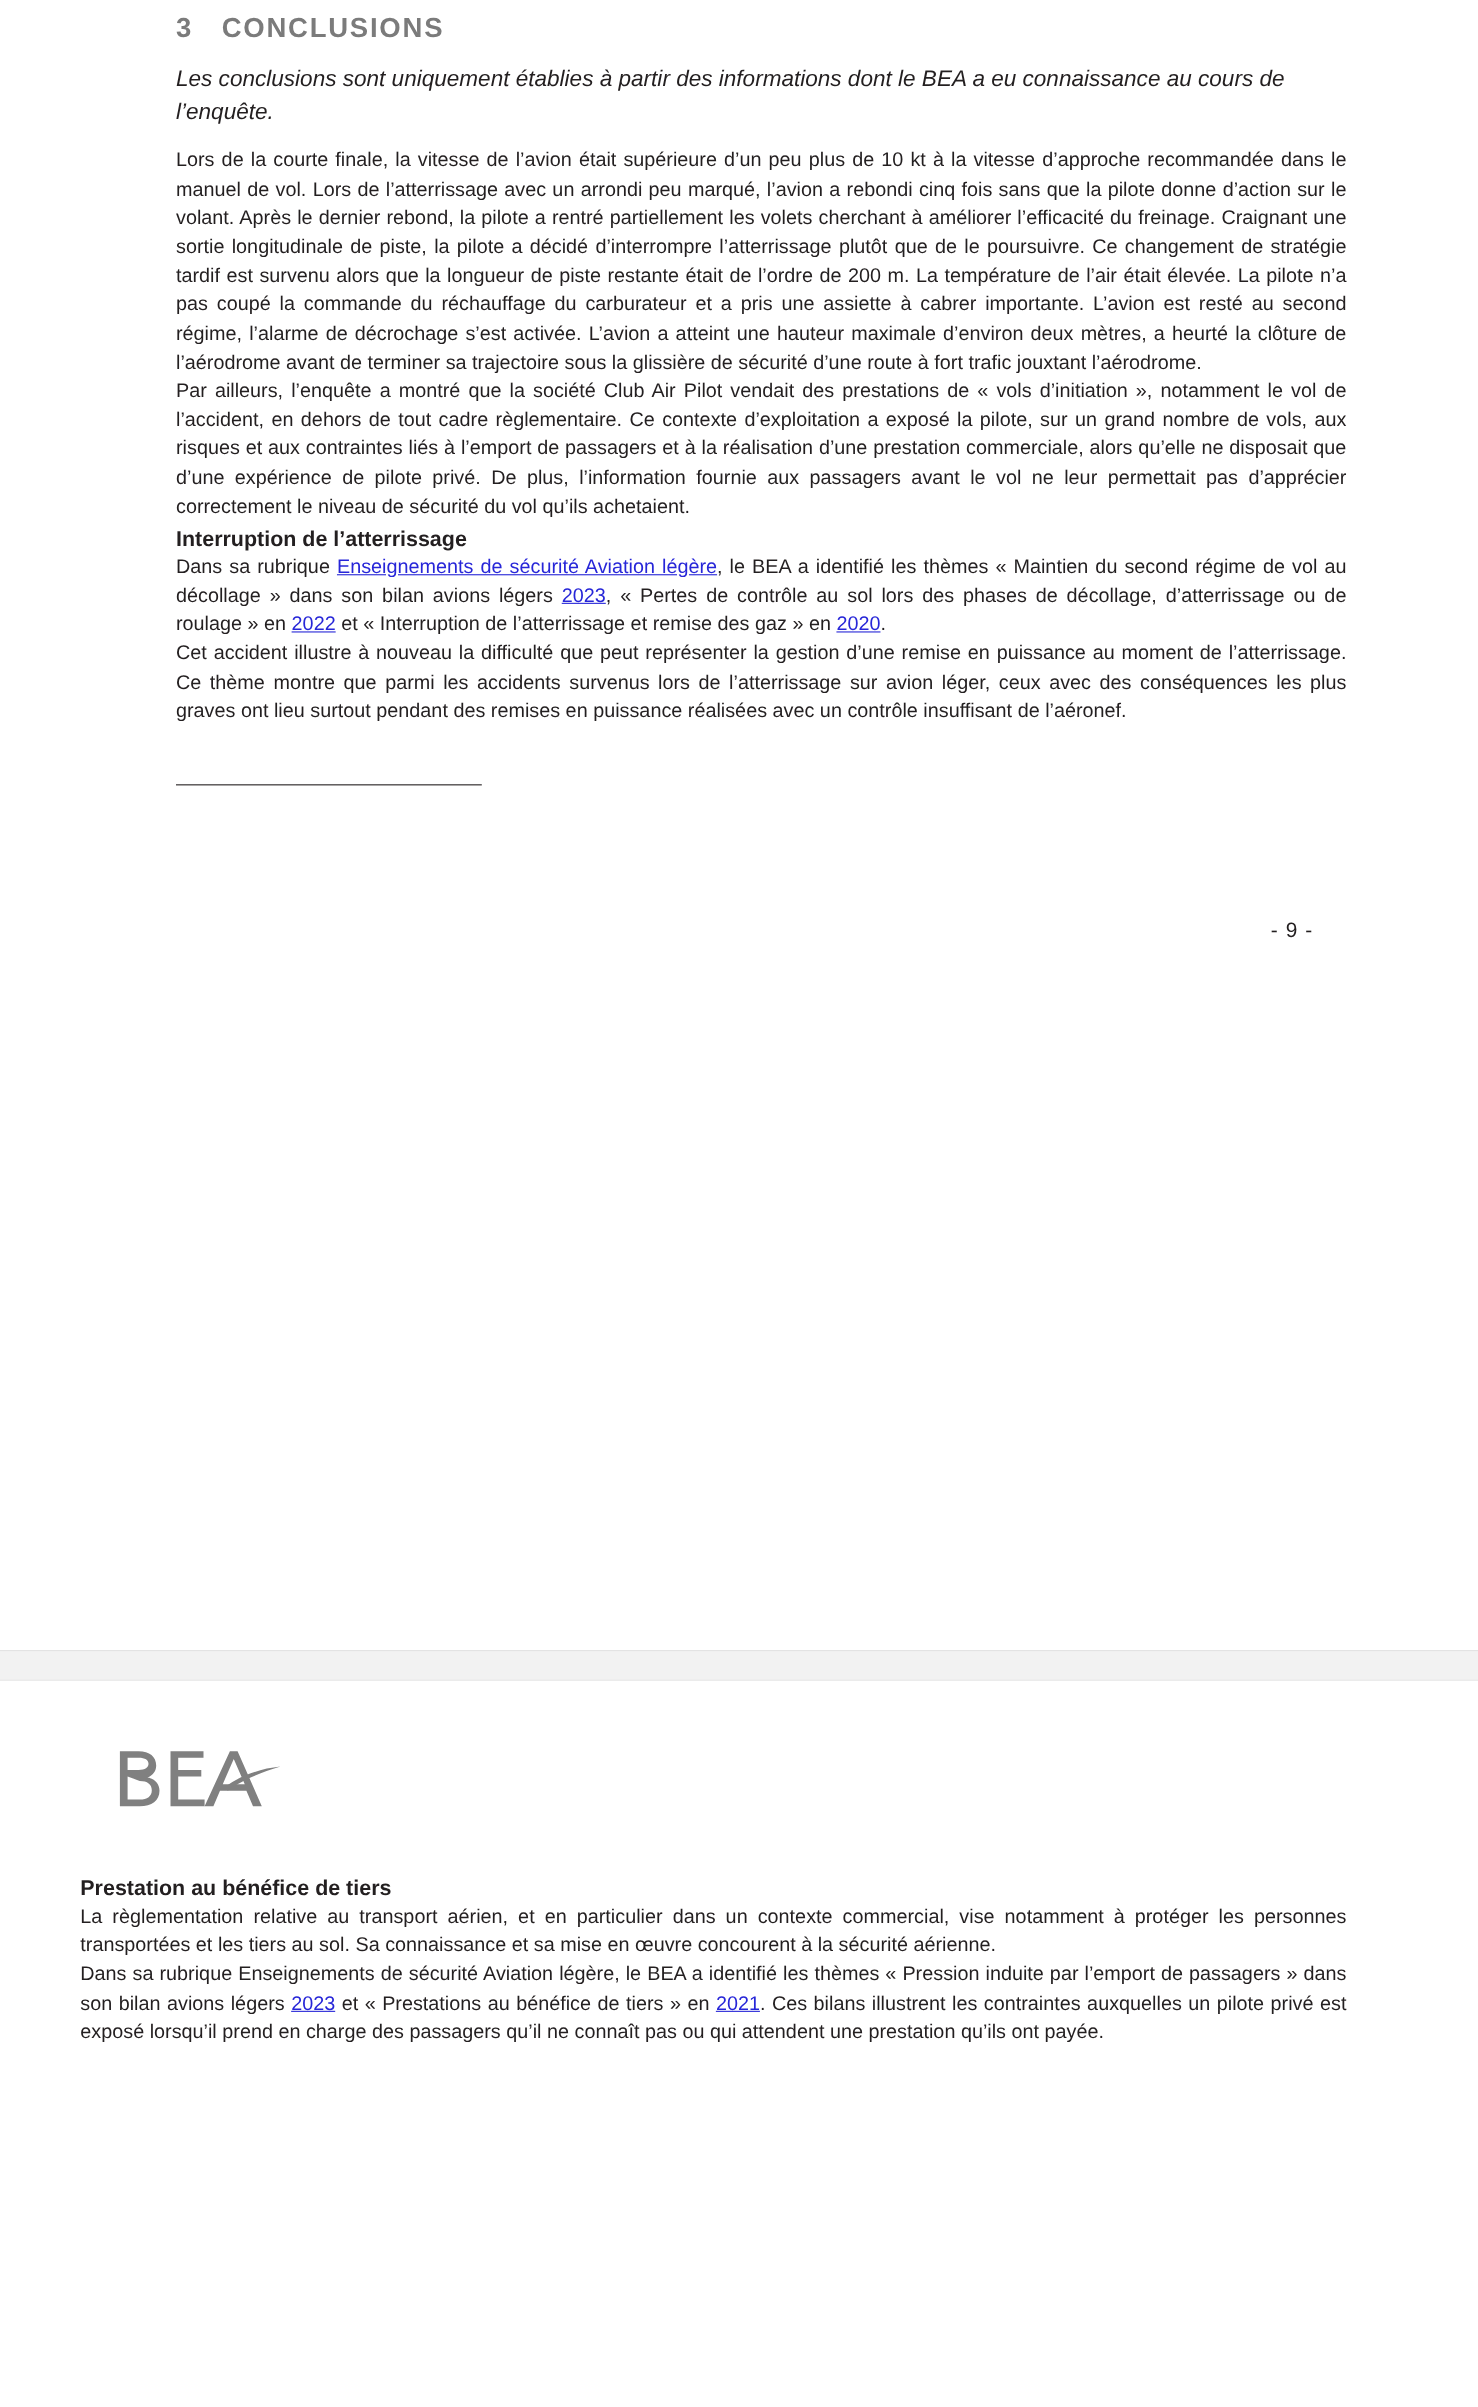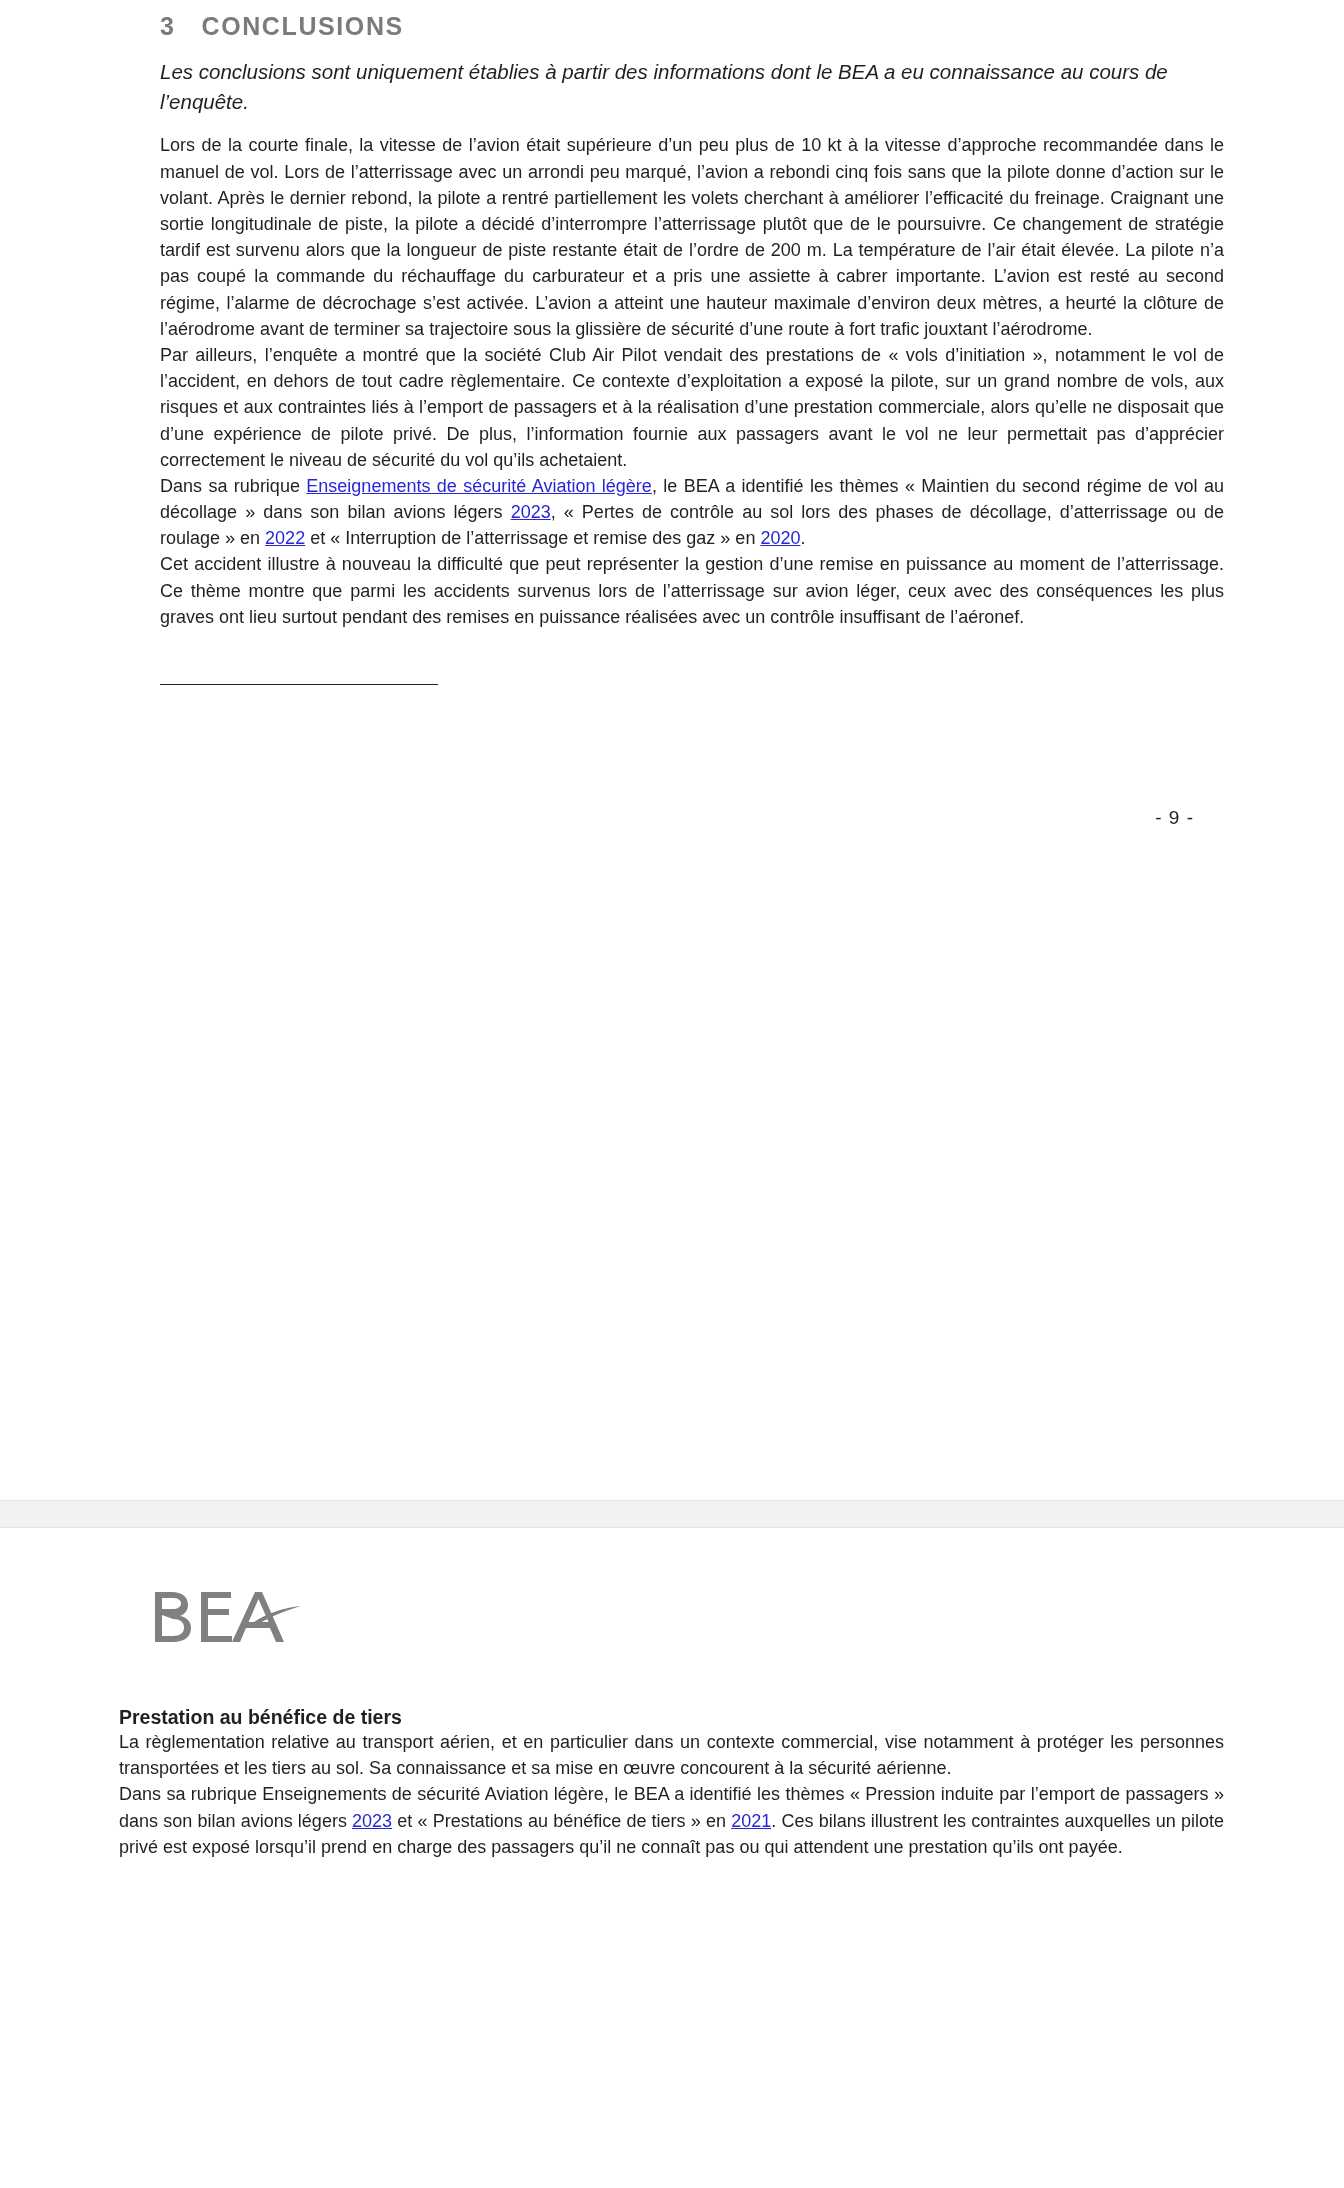--- a/index.html
+++ b/index.html
@@ -28,21 +28,21 @@
 
   .page-gap {
     width: 1344px;
     height: 26px;
     background: #f2f2f2;
     border-top: 1px solid #e3e3e3;
     border-bottom: 1px solid #e3e3e3;
   }
 
   .page-2 {
-    padding: 0 120px 0 119px;
+    padding: 0 120px 0 73px;
     min-height: 640px;
   }
 
   
   h1.section-title {
     font-size: 25px;
     font-weight: bold;
     letter-spacing: 1.6px;
     color: #7b7b7b;
     margin: 0;
@@ -156,20 +156,21 @@
   </h1>
 
   <p class="lede">Les conclusions sont uniquement établies à partir des informations dont le BEA a eu connaissance au cours de l’enquête.</p>
 
 
   <p class="body">Lors de la courte finale, la vitesse de l’avion était supérieure d’un peu plus de 10 kt à la vitesse d’approche recommandée dans le manuel de vol. Lors de l’atterrissage avec un arrondi peu marqué, l’avion a rebondi cinq fois sans que la pilote donne d’action sur le volant. Après le dernier rebond, la pilote a rentré partiellement les volets cherchant à améliorer l’efficacité du freinage. Craignant une sortie longitudinale de piste, la pilote a décidé d’interrompre l’atterrissage plutôt que de le poursuivre. Ce changement de stratégie tardif est survenu alors que la longueur de piste restante était de l’ordre de 200 m. La température de l’air était élevée. La pilote n’a pas coupé la commande du réchauffage du carburateur et a pris une assiette à cabrer importante. L’avion est resté au second régime, l’alarme de décrochage s’est activée. L’avion a atteint une hauteur maximale d’environ deux mètres, a heurté la clôture de l’aérodrome avant de terminer sa trajectoire sous la glissière de sécurité d’une route à fort trafic jouxtant l’aérodrome.</p>
 
   <p class="body">Par ailleurs, l’enquête a montré que la société Club Air Pilot vendait des prestations de «&nbsp;vols d’initiation&nbsp;», notamment le vol de l’accident, en dehors de tout cadre règlementaire. Ce contexte d’exploitation a exposé la pilote, sur un grand nombre de vols, aux risques et aux contraintes liés à l’emport de passagers et à la réalisation d’une prestation commerciale, alors qu’elle ne disposait que d’une expérience de pilote privé. De plus, l’information fournie aux passagers avant le vol ne leur permettait pas d’apprécier correctement le niveau de sécurité du vol qu’ils achetaient.</p>
 
 
+  <h3 class="minor-head">Interruption de l’atterrissage</h3>
 
   <p class="body tight"><span>Dans sa rubrique </span><a class="link" href="#">Enseignements de sécurité Aviation légère</a><span>, le BEA a identifié les thèmes «&nbsp;Maintien du second régime de vol au décollage&nbsp;» dans son bilan avions légers </span><a class="link" href="#">2023</a><span>, «&nbsp;Pertes de contrôle au sol lors des phases de décollage, d’atterrissage ou de roulage&nbsp;» en </span><a class="link" href="#">2022</a><span> et «&nbsp;Interruption de l’atterrissage et remise des gaz&nbsp;» en </span><a class="link" href="#">2020</a><span>.</span></p>
 
   <p class="body">Cet accident illustre à nouveau la difficulté que peut représenter la gestion d’une remise en puissance au moment de l’atterrissage. Ce thème montre que parmi les accidents survenus lors de l’atterrissage sur avion léger, ceux avec des conséquences les plus graves ont lieu surtout pendant des remises en puissance réalisées avec un contrôle insuffisant de l’aéronef.</p>
 
   <div class="footnote-wrap">
     <div class="footnote-rule"></div>
   </div>
 
   <div class="page-number">- 9 -</div>

